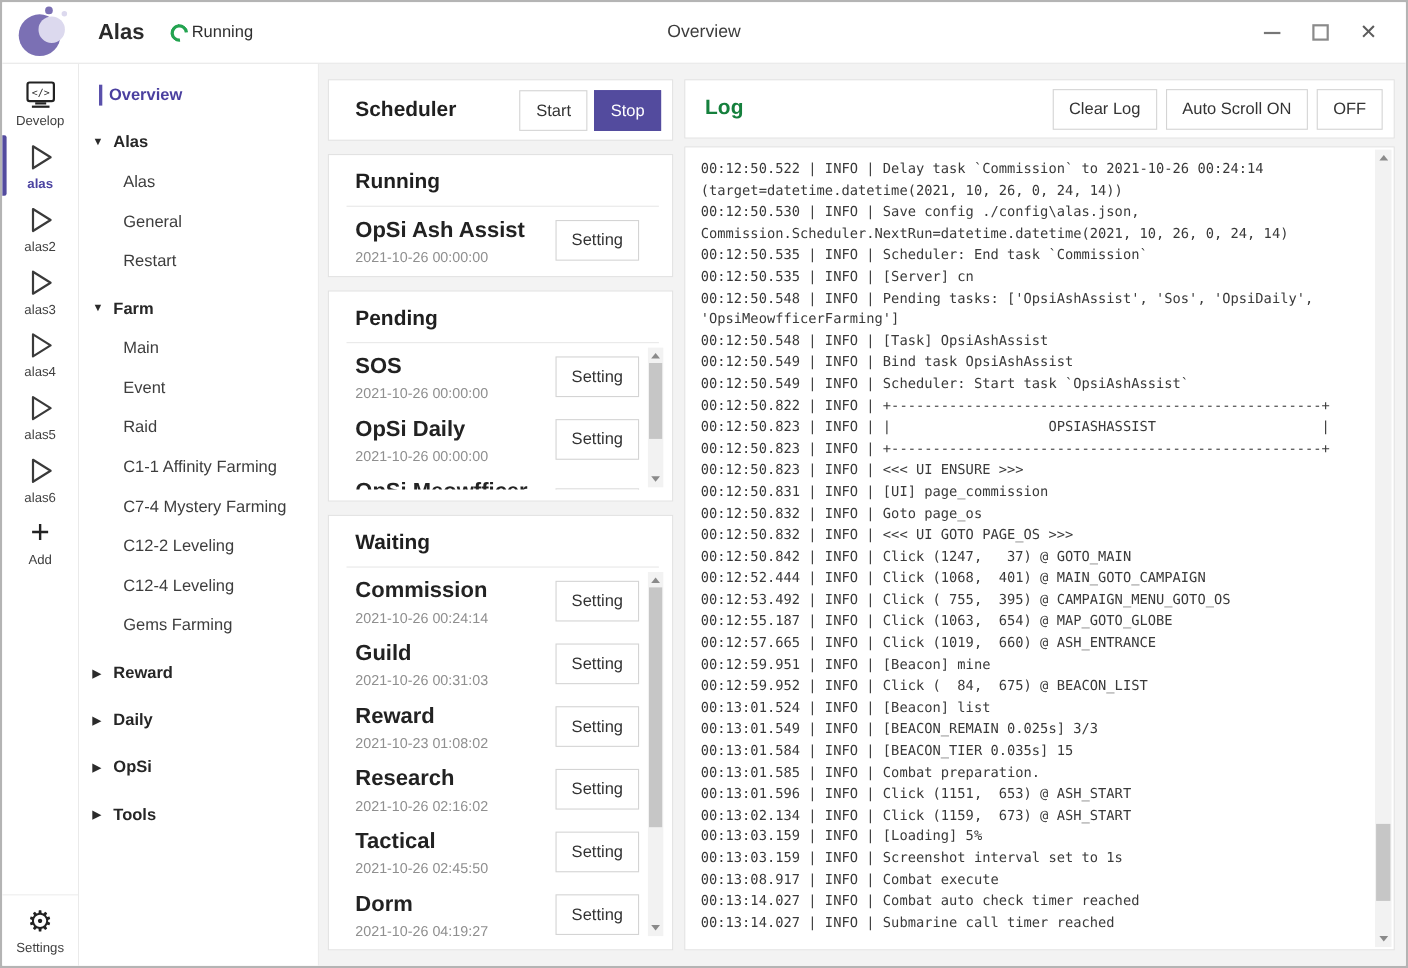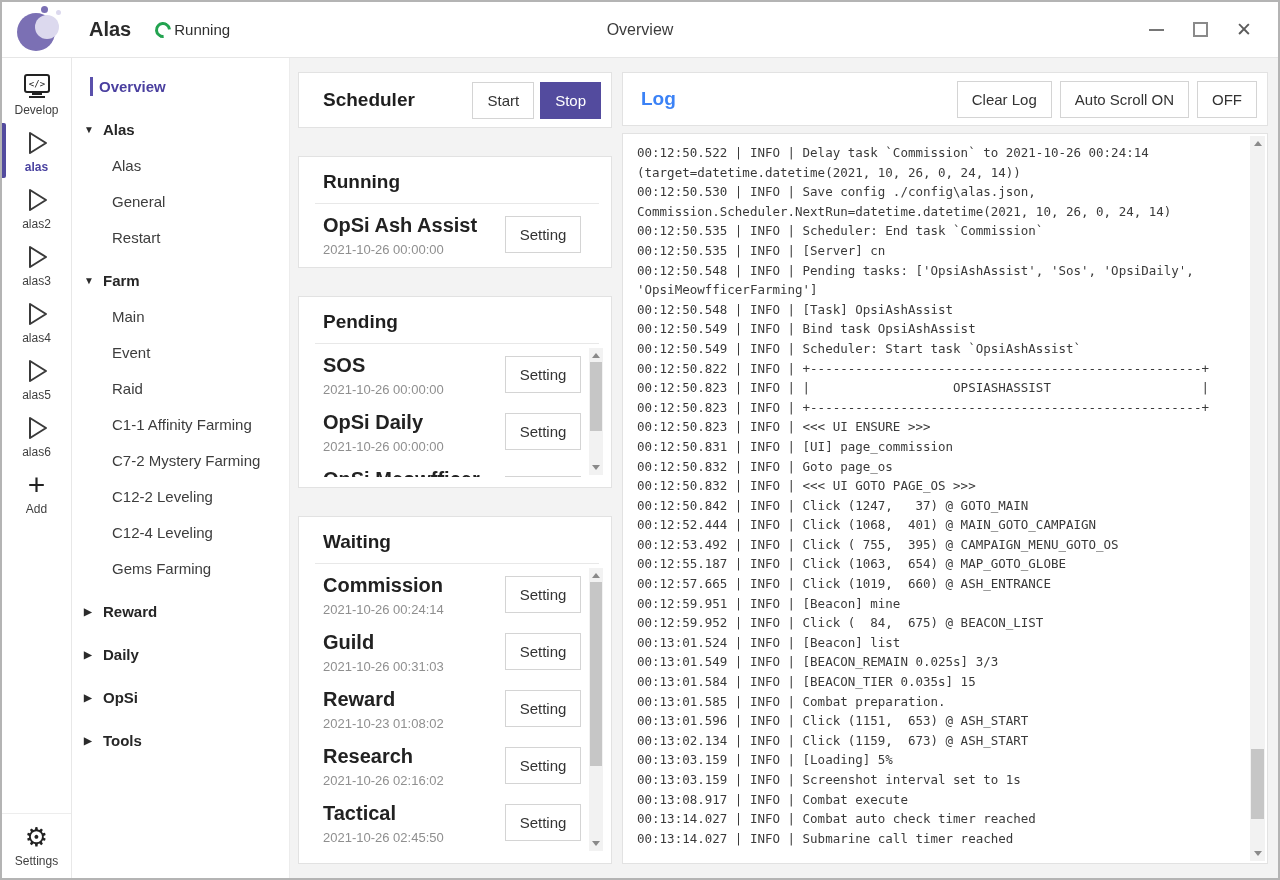--- a/index.html
+++ b/index.html
@@ -42,21 +42,21 @@
   .rail-settings{border-top:1px solid #ededed;padding-top:8px;margin-bottom:6px;}
   
   .sidenav{flex:0 0 218px;border-right:1px solid #ececec;padding-top:20px;background:#fff;overflow:hidden;}
   .nav-overview{position:relative;padding-left:27px;font-size:15px;font-weight:700;color:#4a3f9f;cursor:pointer;margin-bottom:4px;}
   .nav-overview::before{content:"";position:absolute;left:18px;top:-1px;bottom:-1px;width:3px;background:#5a50ab;}
   .nav-group{padding-left:12px;font-size:15px;font-weight:700;color:#262626;margin:26px 0 15px;display:flex;align-items:center;gap:9px;cursor:pointer;}
   .tri{font-size:10px;color:#2b2b2b;width:10px;flex:0 0 10px;}
   .nav-child{padding-left:40px;font-size:15px;color:#3d3d3d;margin:19px 0;cursor:pointer;}
   
   .main{flex:1;background:#f3f3f3;padding:14px 10px 14px 8px;display:flex;gap:10px;min-width:0;}
-  .left-col{flex:0 0 314px;width:314px;display:flex;flex-direction:column;gap:28px;min-height:0;}
+  .left-col{flex:0 0 314px;width:314px;display:flex;flex-direction:column;gap:12px;min-height:0;}
   .card{background:#fff;border:1px solid #e2e2e2;}
   .sched-card{flex:0 0 56px;display:flex;align-items:center;padding:0 10px 0 24px;gap:6px;}
   .sched-title{font-size:19px;font-weight:700;color:#1f1f1f;flex:1;}
   .btn{font-size:15px;color:#333;background:#fff;border:1px solid #d4d4d4;height:37px;
     display:inline-flex;align-items:center;justify-content:center;padding:0 14px;cursor:pointer;white-space:nowrap;}
   .btn.primary{background:#534b9e;color:#fff;border-color:#534b9e;}
   .task-card{padding:12px 6px 10px 16px;display:flex;flex-direction:column;min-height:0;}
   .task-card h2{font-size:19px;font-weight:700;color:#1f1f1f;margin:2px 0 10px;padding-left:8px;}
   .divider{border-bottom:1px solid #e8e8e8;margin-right:6px;}
   .running-card{flex:0 0 112px;}
@@ -71,21 +71,21 @@
   
   .scrollbar{position:absolute;right:2px;top:2px;bottom:2px;width:14px;background:#f2f2f2;display:flex;flex-direction:column;}
   .sb-arrow{flex:0 0 14px;display:flex;align-items:center;justify-content:center;}
   .sb-arrow.up::after{content:"";border:4px solid transparent;border-bottom:5px solid #8a8a8a;margin-bottom:3px;}
   .sb-arrow.down::after{content:"";border:4px solid transparent;border-top:5px solid #8a8a8a;margin-top:3px;}
   .sb-track{flex:1;position:relative;}
   .sb-thumb{position:absolute;left:1px;right:1px;background:#c6c6c6;}
   
   .log-col{flex:1;display:flex;flex-direction:column;gap:7px;min-width:0;}
   .log-header{flex:0 0 54px;display:flex;align-items:center;padding:0 10px 0 18px;gap:8px;}
-  .log-title{font-size:19px;font-weight:700;color:#3b82f6;flex:1;}
+  .log-title{font-size:19px;font-weight:700;color:#15803d;flex:1;}
   .log-body{flex:1;position:relative;padding:9px 34px 8px 14px;overflow:hidden;}
   .log-body pre{margin:0;font-family:"DejaVu Sans Mono",monospace;font-size:12.5px;line-height:19.6px;color:#3a3a3a;white-space:pre;}
   .log-body .scrollbar{width:15px;}
 </style>
 </head>
 <body>
 
 <div class="window">
 
   <div class="titlebar">
@@ -197,21 +197,21 @@
       <div class="nav-child">Restart</div>
 
       <div class="nav-group">
         <span class="tri">▼</span>
         <span>Farm</span>
       </div>
       <div class="nav-child">Main</div>
       <div class="nav-child">Event</div>
       <div class="nav-child">Raid</div>
       <div class="nav-child">C1-1 Affinity Farming</div>
-      <div class="nav-child">C7-2 Mystery Farming</div>
+      <div class="nav-child">C7-4 Mystery Farming</div>
       <div class="nav-child">C12-2 Leveling</div>
       <div class="nav-child">C12-4 Leveling</div>
       <div class="nav-child">Gems Farming</div>
 
       <div class="nav-group">
         <span class="tri">▶</span>
         <span>Reward</span>
       </div>
       <div class="nav-group">
         <span class="tri">▶</span>

